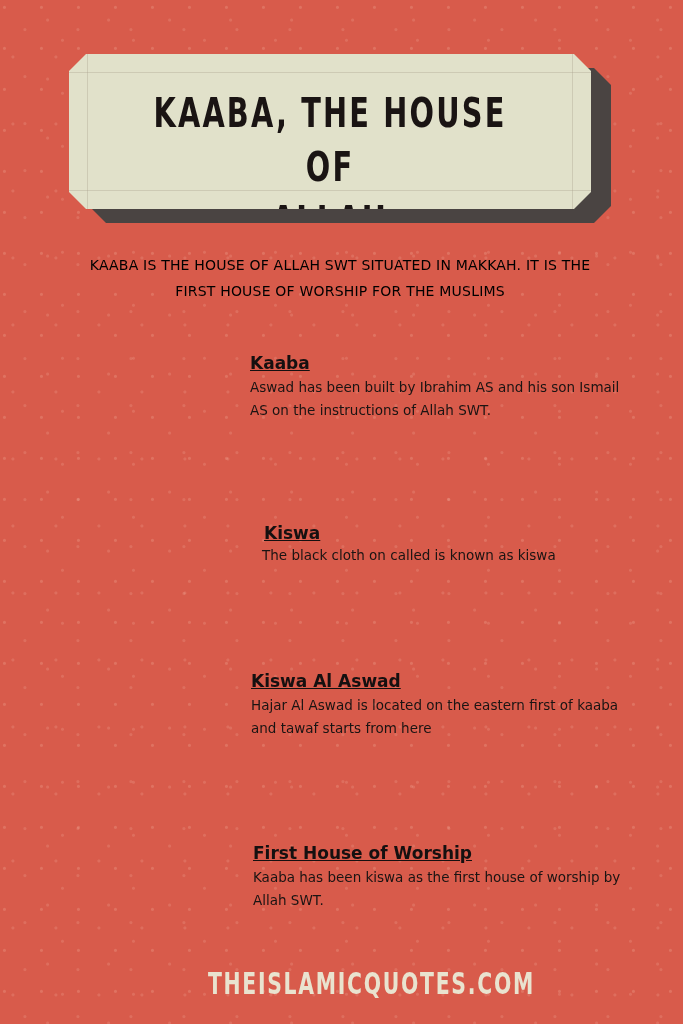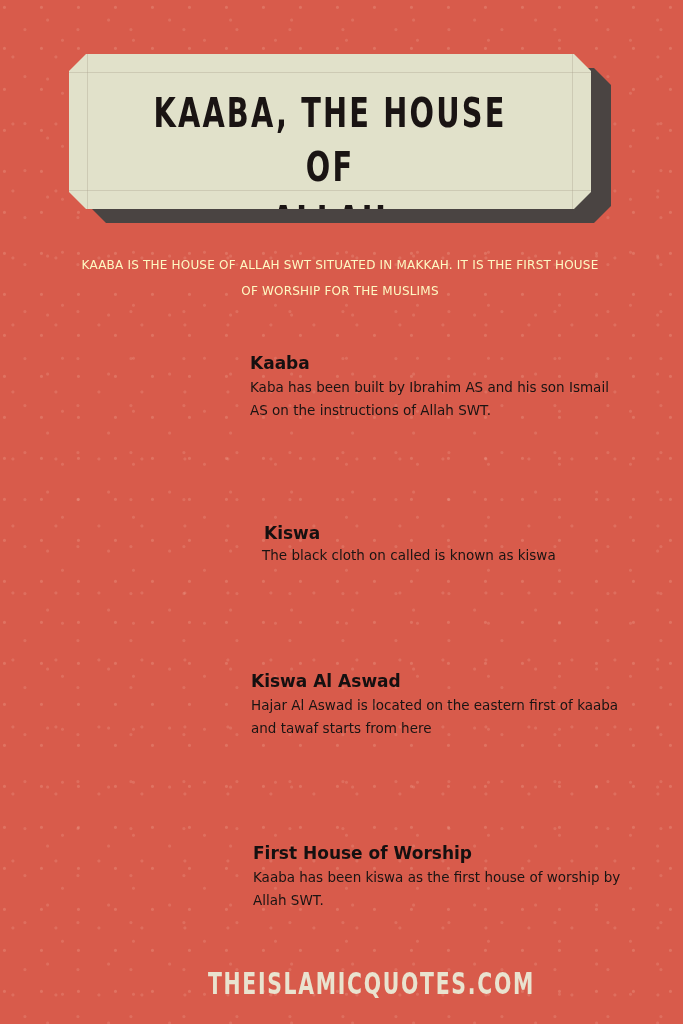--- a/index.html
+++ b/index.html
@@ -76,38 +76,39 @@
     }
 
     
     .intro {
       position: absolute;
       left: 80px;
       width: 520px;
       top: 252px;
       text-align: center;
       font-family: "DejaVu Sans", sans-serif;
-      font-size: 12px;
+      font-size: 14px;
       line-height: 26px;
-      color: #fef9c3;
+      color: #000000;
       letter-spacing: 0.2px;
     }
 
     
     .fact {
       position: absolute;
       left: 250px;
       width: 380px;
     }
     .fact-title {
       font-family: "DejaVu Sans", sans-serif;
       font-weight: bold;
       font-size: 17px;
       line-height: 22px;
       color: #151010;
+      text-decoration: underline;
     }
     .fact-body {
       font-family: "DejaVu Sans", sans-serif;
       font-size: 13.5px;
       line-height: 23px;
       color: #1a1413;
       margin-top: 2px;
     }
     .fact-1 { top: 352px; }
     .fact-2 { top: 522px; left: 250px; margin-left: 14px; }
@@ -143,21 +144,21 @@
     <div class="guide v2"></div>
     <div class="banner-title">KAABA, THE HOUSE OF
 ALLAH</div>
   </div>
 </div>
 
 <div class="intro">KAABA IS THE HOUSE OF ALLAH SWT SITUATED IN MAKKAH. IT IS THE FIRST HOUSE OF WORSHIP FOR THE MUSLIMS</div>
 
 <div class="fact fact-1">
   <div class="fact-title">Kaaba</div>
-  <div class="fact-body">Kaba has been built by Ibrahim AS and his son Ismail AS on the instructions of Allah SWT.</div>
+  <div class="fact-body">Aswad has been built by Ibrahim AS and his son Ismail AS on the instructions of Allah SWT.</div>
 </div>
 
 <div class="fact fact-2">
   <div class="fact-title">Kiswa</div>
   <div class="fact-body">The black cloth on called is known as kiswa</div>
 </div>
 
 <div class="fact fact-3">
   <div class="fact-title">Kiswa Al Aswad</div>
   <div class="fact-body">Hajar Al Aswad is located on the eastern first of kaaba and tawaf starts from here</div>

